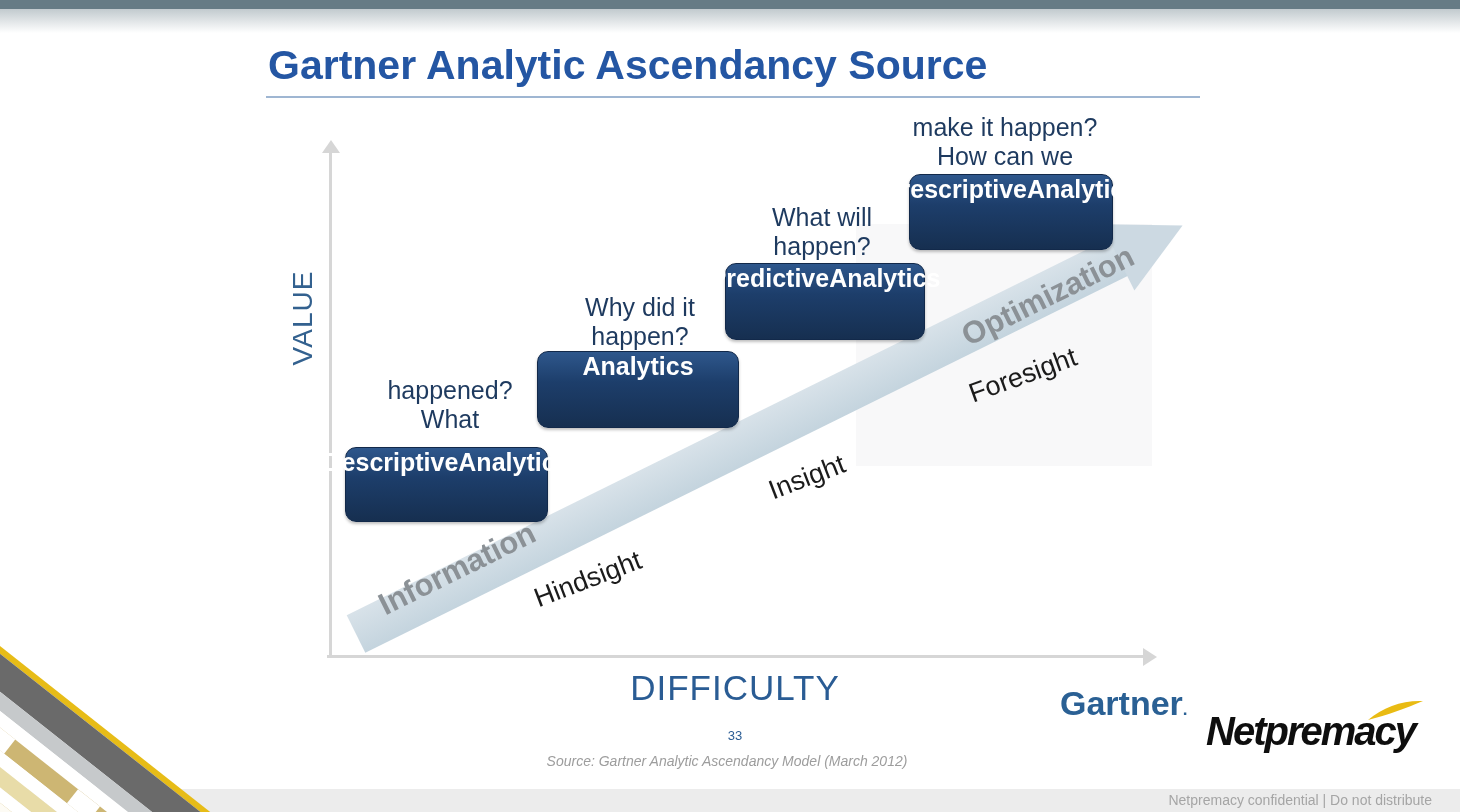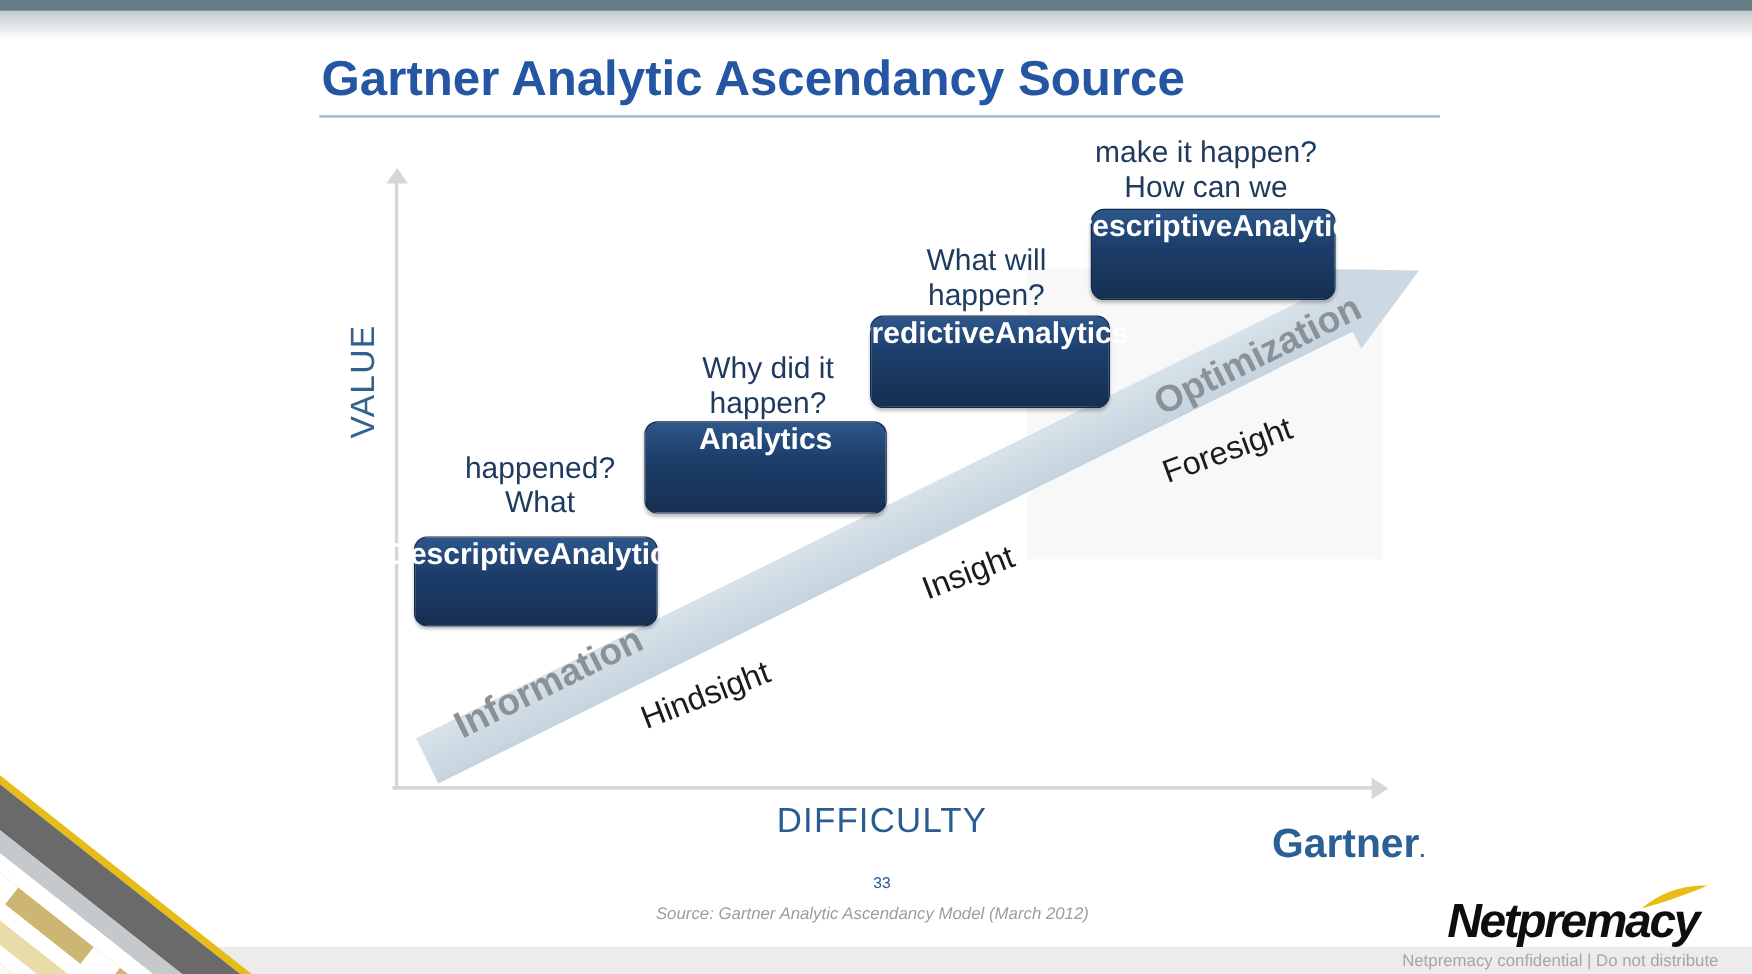--- a/index.html
+++ b/index.html
@@ -22,21 +22,21 @@
   .y-axis { position:absolute; left:329px; top:152px; width:3px; height:506px; background:#d6d6d6; }
   .y-arrowhead { position:absolute; left:322px; top:140px; width:0; height:0;
     border-left:9px solid transparent; border-right:9px solid transparent; border-bottom:13px solid #d6d6d6; }
   .x-axis { position:absolute; left:327px; top:655px; width:818px; height:3px; background:#d6d6d6; }
   .x-arrowhead { position:absolute; left:1143px; top:648px; width:0; height:0;
     border-top:9px solid transparent; border-bottom:9px solid transparent; border-left:14px solid #d6d6d6; }
 
   .value-label { position:absolute; left:248px; top:302px; width:110px; text-align:center;
     transform:rotate(-90deg); color:#33618f; font-size:28px; letter-spacing:1px; }
   .difficulty-label { position:absolute; left:585px; top:668px; width:300px; text-align:center;
-    color:#2a5c94; font-size:29px; letter-spacing:1px; }
+    color:#2a5c94; font-size:35px; letter-spacing:1px; }
   .page-number { position:absolute; left:585px; top:703px; width:300px; text-align:center;
     color:#2a5c94; font-size:13px;margin-top:25px; }
 
   
   .bg-tint { position:absolute; left:856px; top:224px; width:296px; height:242px; background:#f8f8f9; }
 
   
   .arrow-svg { position:absolute; left:0; top:0; pointer-events:none; }
 
   
@@ -71,21 +71,21 @@
   
   .gartner-logo { position:absolute; left:1060px; top:684px; font-size:34px; font-weight:bold; color:#2a6094; }
   .gartner-logo .mark { font-size:17px; }
 
   .source-note { position:absolute; left:420px; top:753px; width:614px; text-align:center;
     font-size:14px; font-style:italic; color:#9d9d9d; }
 
   .footer-strip { position:absolute; left:0; top:789px; width:1460px; height:23px; background:#ececec; }
   .confidential { position:absolute; right:28px; top:792px; font-size:14px; color:#a5a5a5; }
 
-  .netpremacy { position:absolute; left:1206px; top:748px; }
+  .netpremacy { position:absolute; left:1206px; top:711px; }
   .np-text { font-size:40px; font-weight:bold; font-style:italic; letter-spacing:-2px; color:#0e0e0e; line-height:1; }
   .np-swoosh { position:absolute; right:-10px; top:-12px; }
 
   .corner-svg { position:absolute; left:0; top:630px; }
 </style>
 </head>
 <body>
 
 <div class="topbar"></div>
 <div class="topbar-fade"></div>

